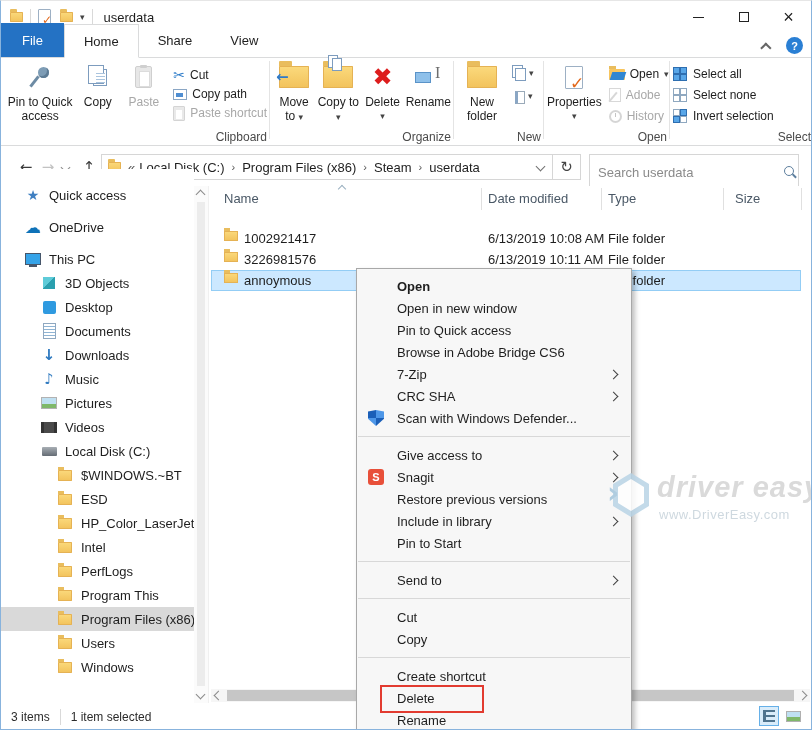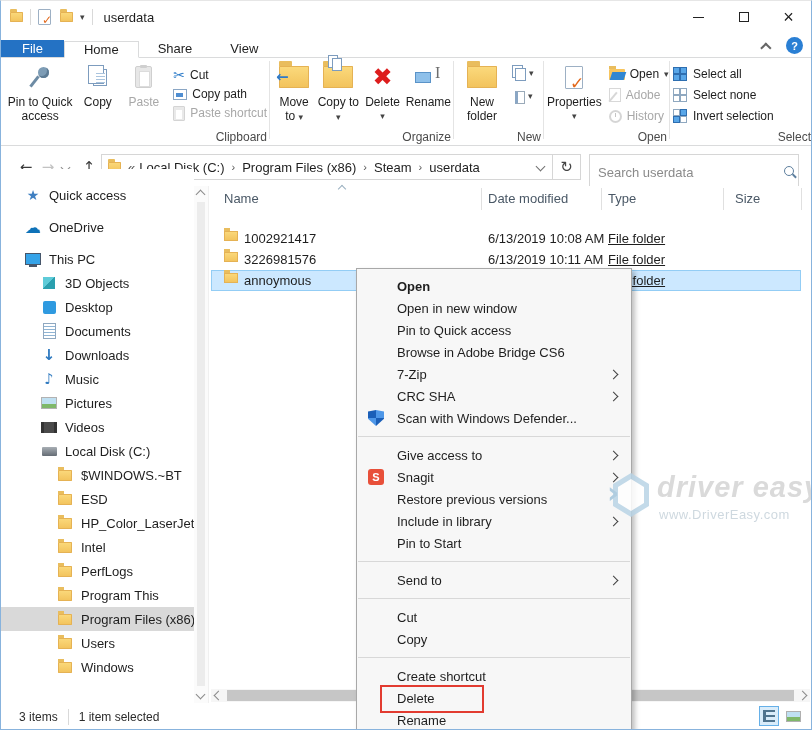--- a/index.html
+++ b/index.html
@@ -27,21 +27,21 @@
 
   .docchk { position:relative; display:inline-block; width:13px; height:16px; background:#fff; border:1px solid #9db0c4; border-radius:1px; flex:none; }
   .docchk::after { content:"\2713"; position:absolute; right:-2px; bottom:-3px; color:#e2681b; font-size:12px; font-weight:bold; }
   .docchk.big { width:18px; height:23px; }
   .docchk.big::after { font-size:17px; }
 
   .caret-dn { display:inline-block; font-size:9px; color:#444; }
 
   
   .tabs { position:absolute; left:0; top:32px; right:0; height:25px; display:flex; align-items:flex-end; background:#fff; border-bottom:1px solid #dadbdc; }
-  .tab { height:17px; display:flex; align-items:center; justify-content:center; font-size:13px; padding:0 19px; }
+  .tab { height:34px; display:flex; align-items:center; justify-content:center; font-size:13px; padding:0 19px; }
   .tab.file { background:#2472c4; color:#fff; padding:0 21px; }
   .tab.active { background:#fff; border:1px solid #dadbdc; border-bottom:1px solid #fff; margin-bottom:-1px; }
   .tabs-right { position:absolute; right:8px; top:4px; display:flex; align-items:center; gap:14px; }
   .chev-up { width:8px; height:8px; border-top:2px solid #666; border-left:2px solid #666; transform:rotate(45deg) translateY(3px); }
   .help-btn { width:17px; height:17px; border-radius:50%; background:#2a7fd4; color:#fff; font-size:11px; font-weight:bold; display:flex; align-items:center; justify-content:center; }
 
   
   .ribbon { position:absolute; left:0; top:57px; right:0; height:88px; background:#fff; border-bottom:1px solid #dadbdc; font-size:12px; }
   .rgroup { position:absolute; top:0; height:88px; }
   .glabel { position:absolute; bottom:2px; left:0; right:0; text-align:right; color:#4b4b4b; font-size:12px; }
@@ -155,21 +155,21 @@
   .files { position:absolute; left:210px; top:185px; right:1px; height:517px; background:#fff; }
   .fl-headers { position:absolute; left:0; top:0; right:0; height:26px; font-size:13px; color:#4a5866; }
   .fl-h { position:absolute; top:5px; white-space:nowrap; }
   .h-name { left:13px; } .h-date { left:277px; } .h-type { left:397px; } .h-size { left:524px; }
   .hsep { position:absolute; top:2px; width:1px; height:22px; background:#e0e0e0; }
   .sort-caret { position:absolute; left:128px; top:0px; width:6px; height:6px; border-left:1.5px solid #9ab0c0; border-top:1.5px solid #9ab0c0; transform:rotate(45deg); }
   .fl-rows { position:absolute; left:0; top:42px; right:0; }
   .file-row { position:relative; height:21px; width:590px; font-size:13px; }
   .file-row .cell { position:absolute; top:3px; white-space:nowrap; }
   .c-ic { left:13px; top:5px; }
-  .c-name { left:33px; } .c-date { left:277px; color:#1e1e1e; } .c-type { left:397px;text-decoration:underline; }
+  .c-name { left:33px; } .c-date { left:277px; color:#1e1e1e; } .c-type { left:397px; }
   .file-row.selected { background:#cce8ff; box-shadow:inset 0 0 0 1px #93cdf5; }
   .f-ic { width:14px; height:10px; background:linear-gradient(#fbda7d,#f2c25b); box-shadow:inset 0 0 0 1px #e5b254; position:relative; display:block; }
   .f-ic::before { content:""; position:absolute; left:0; top:-3px; width:6px; height:3px; background:#e9bd5e; }
 
   
   .hscroll { position:absolute; left:210px; right:1px; top:688px; height:13px; background:#f6f6f6; }
   .hs-left { position:absolute; left:4px; top:3px; transform:rotate(135deg); }
   .hs-right { position:absolute; right:4px; top:3px; transform:rotate(-45deg); }
   .hs-thumb { position:absolute; left:16px; right:16px; top:1px; height:11px; background:#c6c6c6; }
 
@@ -188,21 +188,21 @@
   .menu-item.arrow::after { content:""; position:absolute; right:14px; top:8px; width:6px; height:6px; border-top:1.5px solid #404040; border-right:1.5px solid #404040; transform:rotate(45deg); }
   .menu-item.sep { height:1px; background:#d8d8d8; margin:7px 1px; padding:0; }
   .menu-item.annotated::before { content:""; position:absolute; left:23px; top:-2px; width:100px; height:24px; border:2px solid #e23b30; }
   .mi-ic { position:absolute; left:11px; top:3px; width:16px; height:16px; }
   [data-icon-type="defender"] .mi-ic { background:conic-gradient(#4e97e8 0 25%,#1b5fb8 0 50%,#4e97e8 0 75%,#1b5fb8 0); clip-path:polygon(50% 0,100% 10%,100% 55%,50% 100%,0 55%,0 10%); }
   [data-icon-type="snagit"] .mi-ic { background:#e8503a; border-radius:3px; color:#fff; font-size:11px; font-weight:bold; display:flex; align-items:center; justify-content:center; }
   [data-icon-type="snagit"] .mi-ic::before { content:"S"; }
 
   
   .status { position:absolute; left:0; right:0; top:702px; height:27px; background:#fff; display:flex; align-items:center; font-size:12px; color:#2b2b2b; }
-  .st-items { margin-left:18px; }
+  .st-items { margin-left:10px; }
   .st-div { width:1px; height:16px; background:#d9d9d9; margin:0 10px; }
   .st-right { position:absolute; right:8px; top:3px; display:flex; gap:4px; }
   .vbtn { width:20px; height:20px; display:flex; align-items:center; justify-content:center; }
   .vbtn.active { border:1px solid #66b0e8; background:#d9ecfa; }
   .ic-details { width:12px; height:12px; background:repeating-linear-gradient(#50748e 0 2px,transparent 2px 5px); border-left:3px solid #50748e; }
   .ic-thumb { width:15px; height:11px; border:1px solid #b0b0b0; background:linear-gradient(#bfe0f2 55%,#7fb86a 55%); }
 </style>
 </head>
 <body>
 

